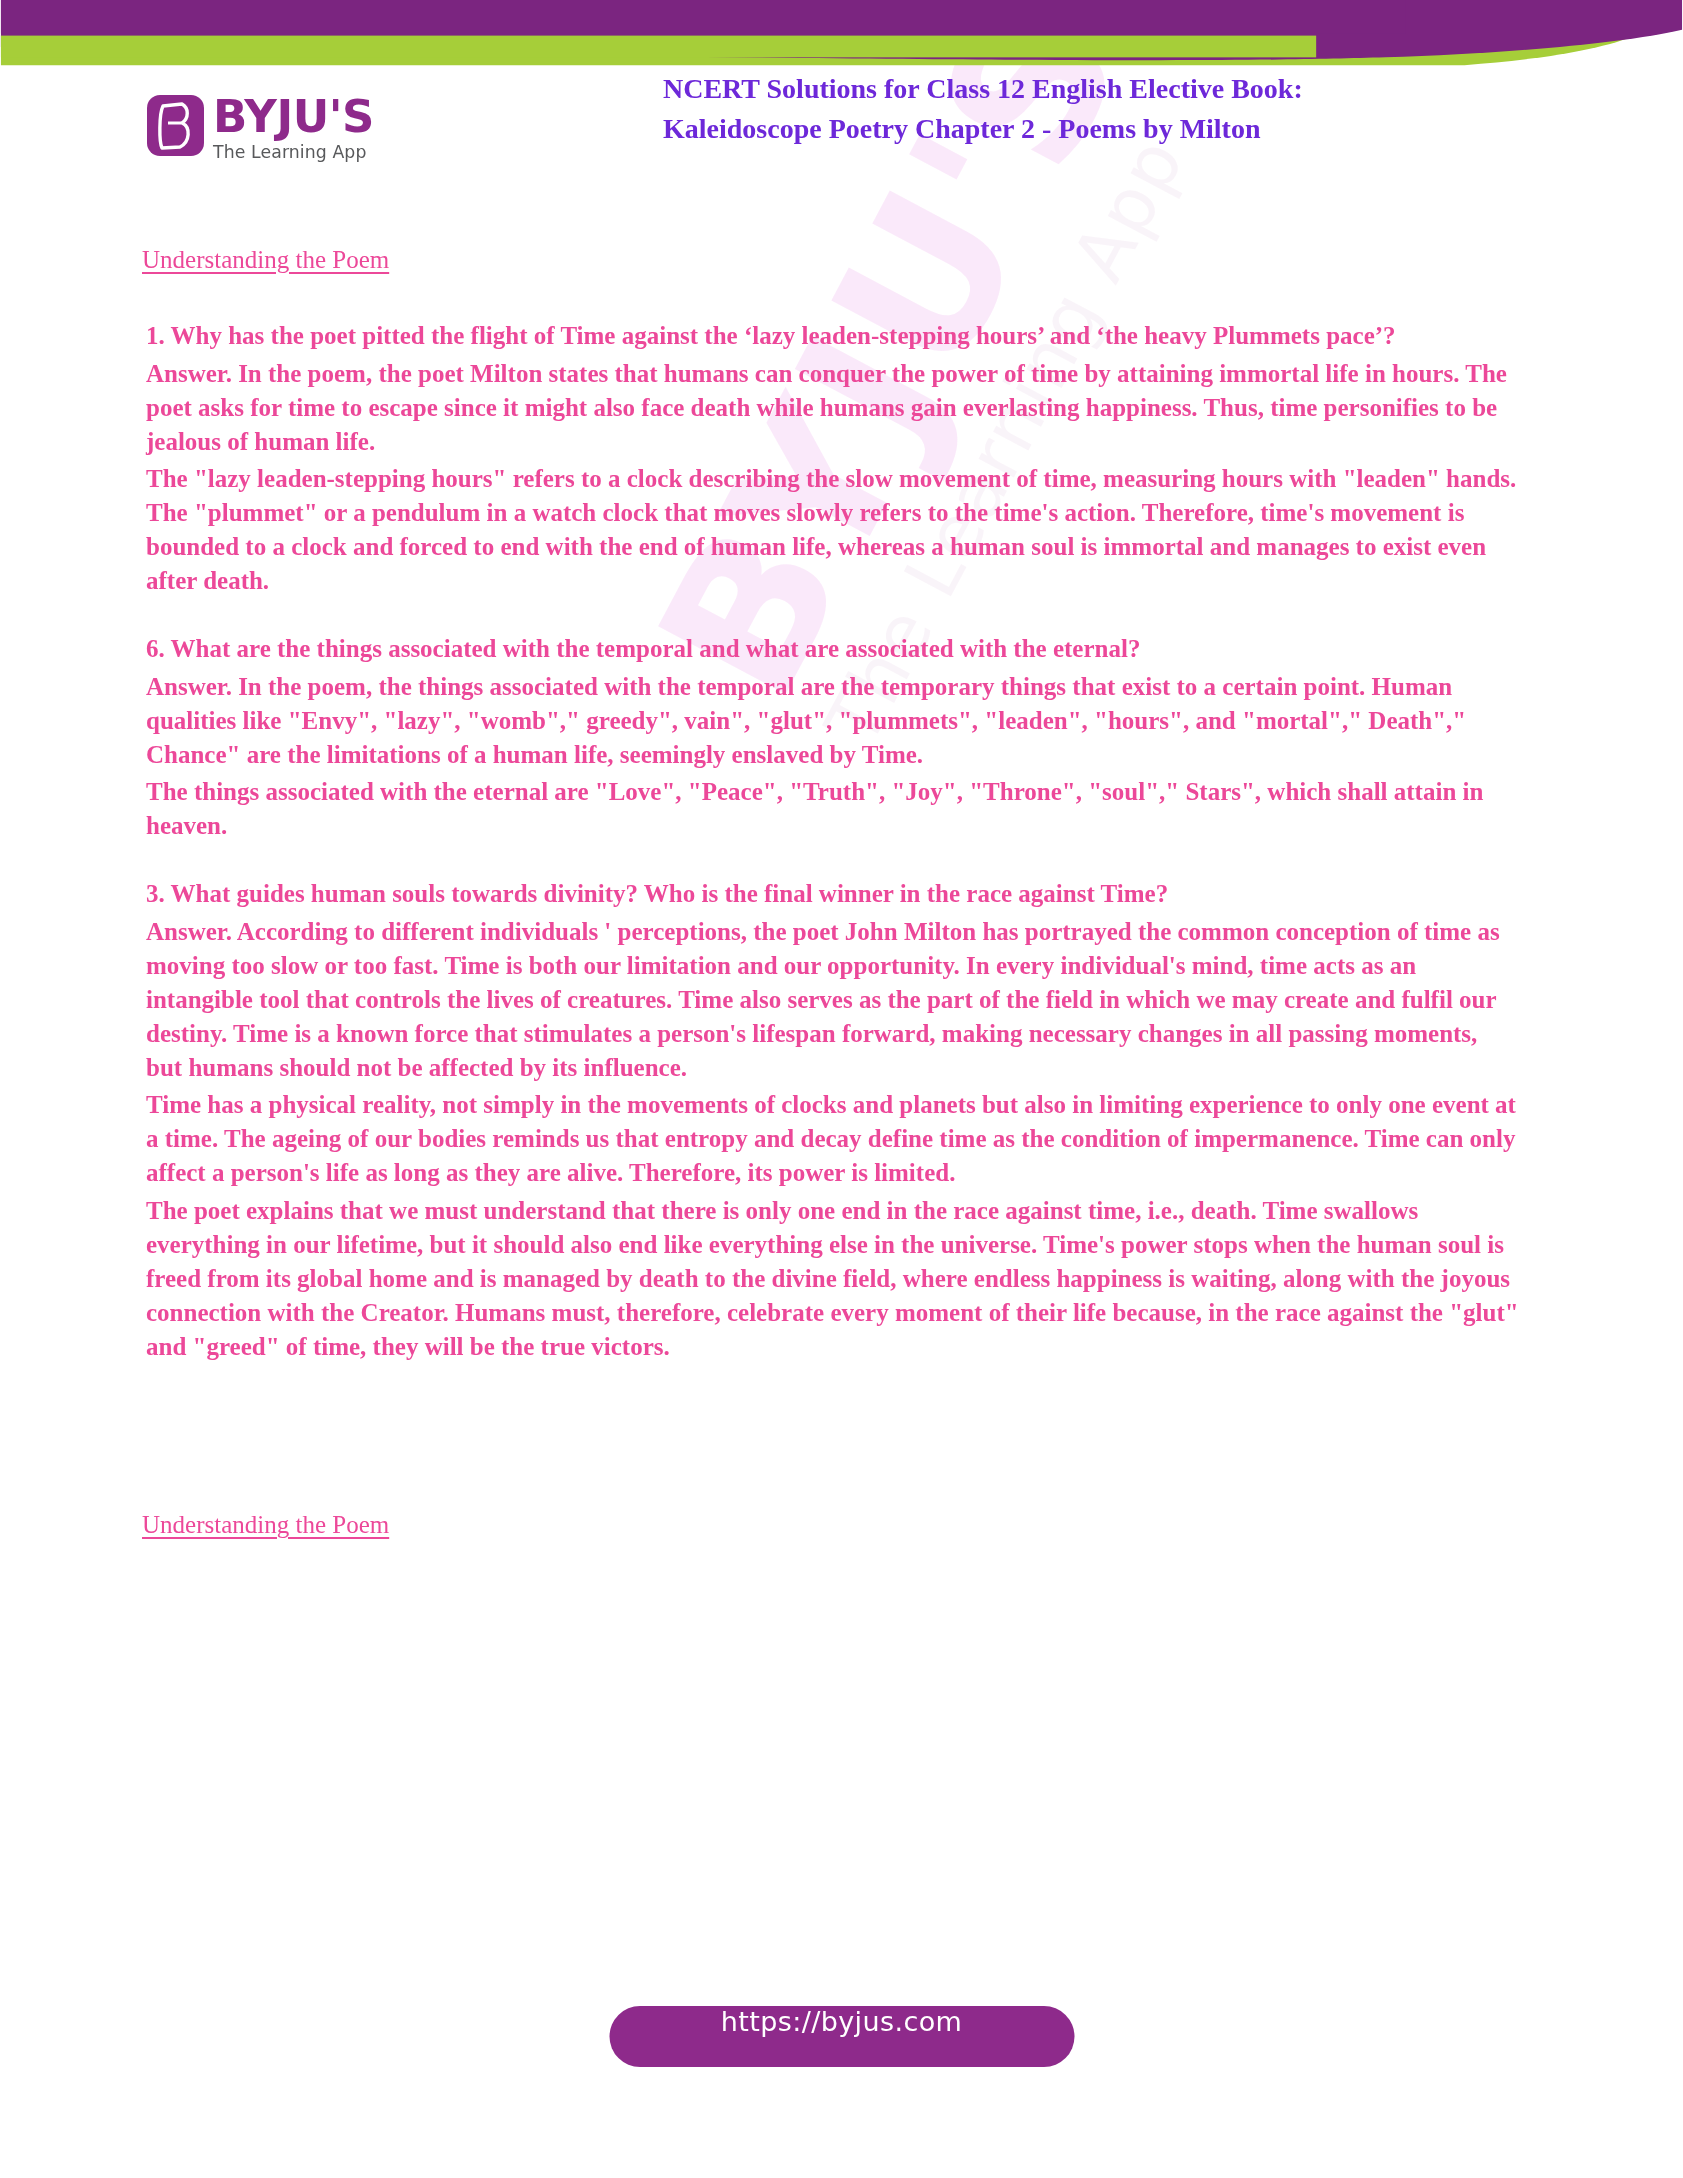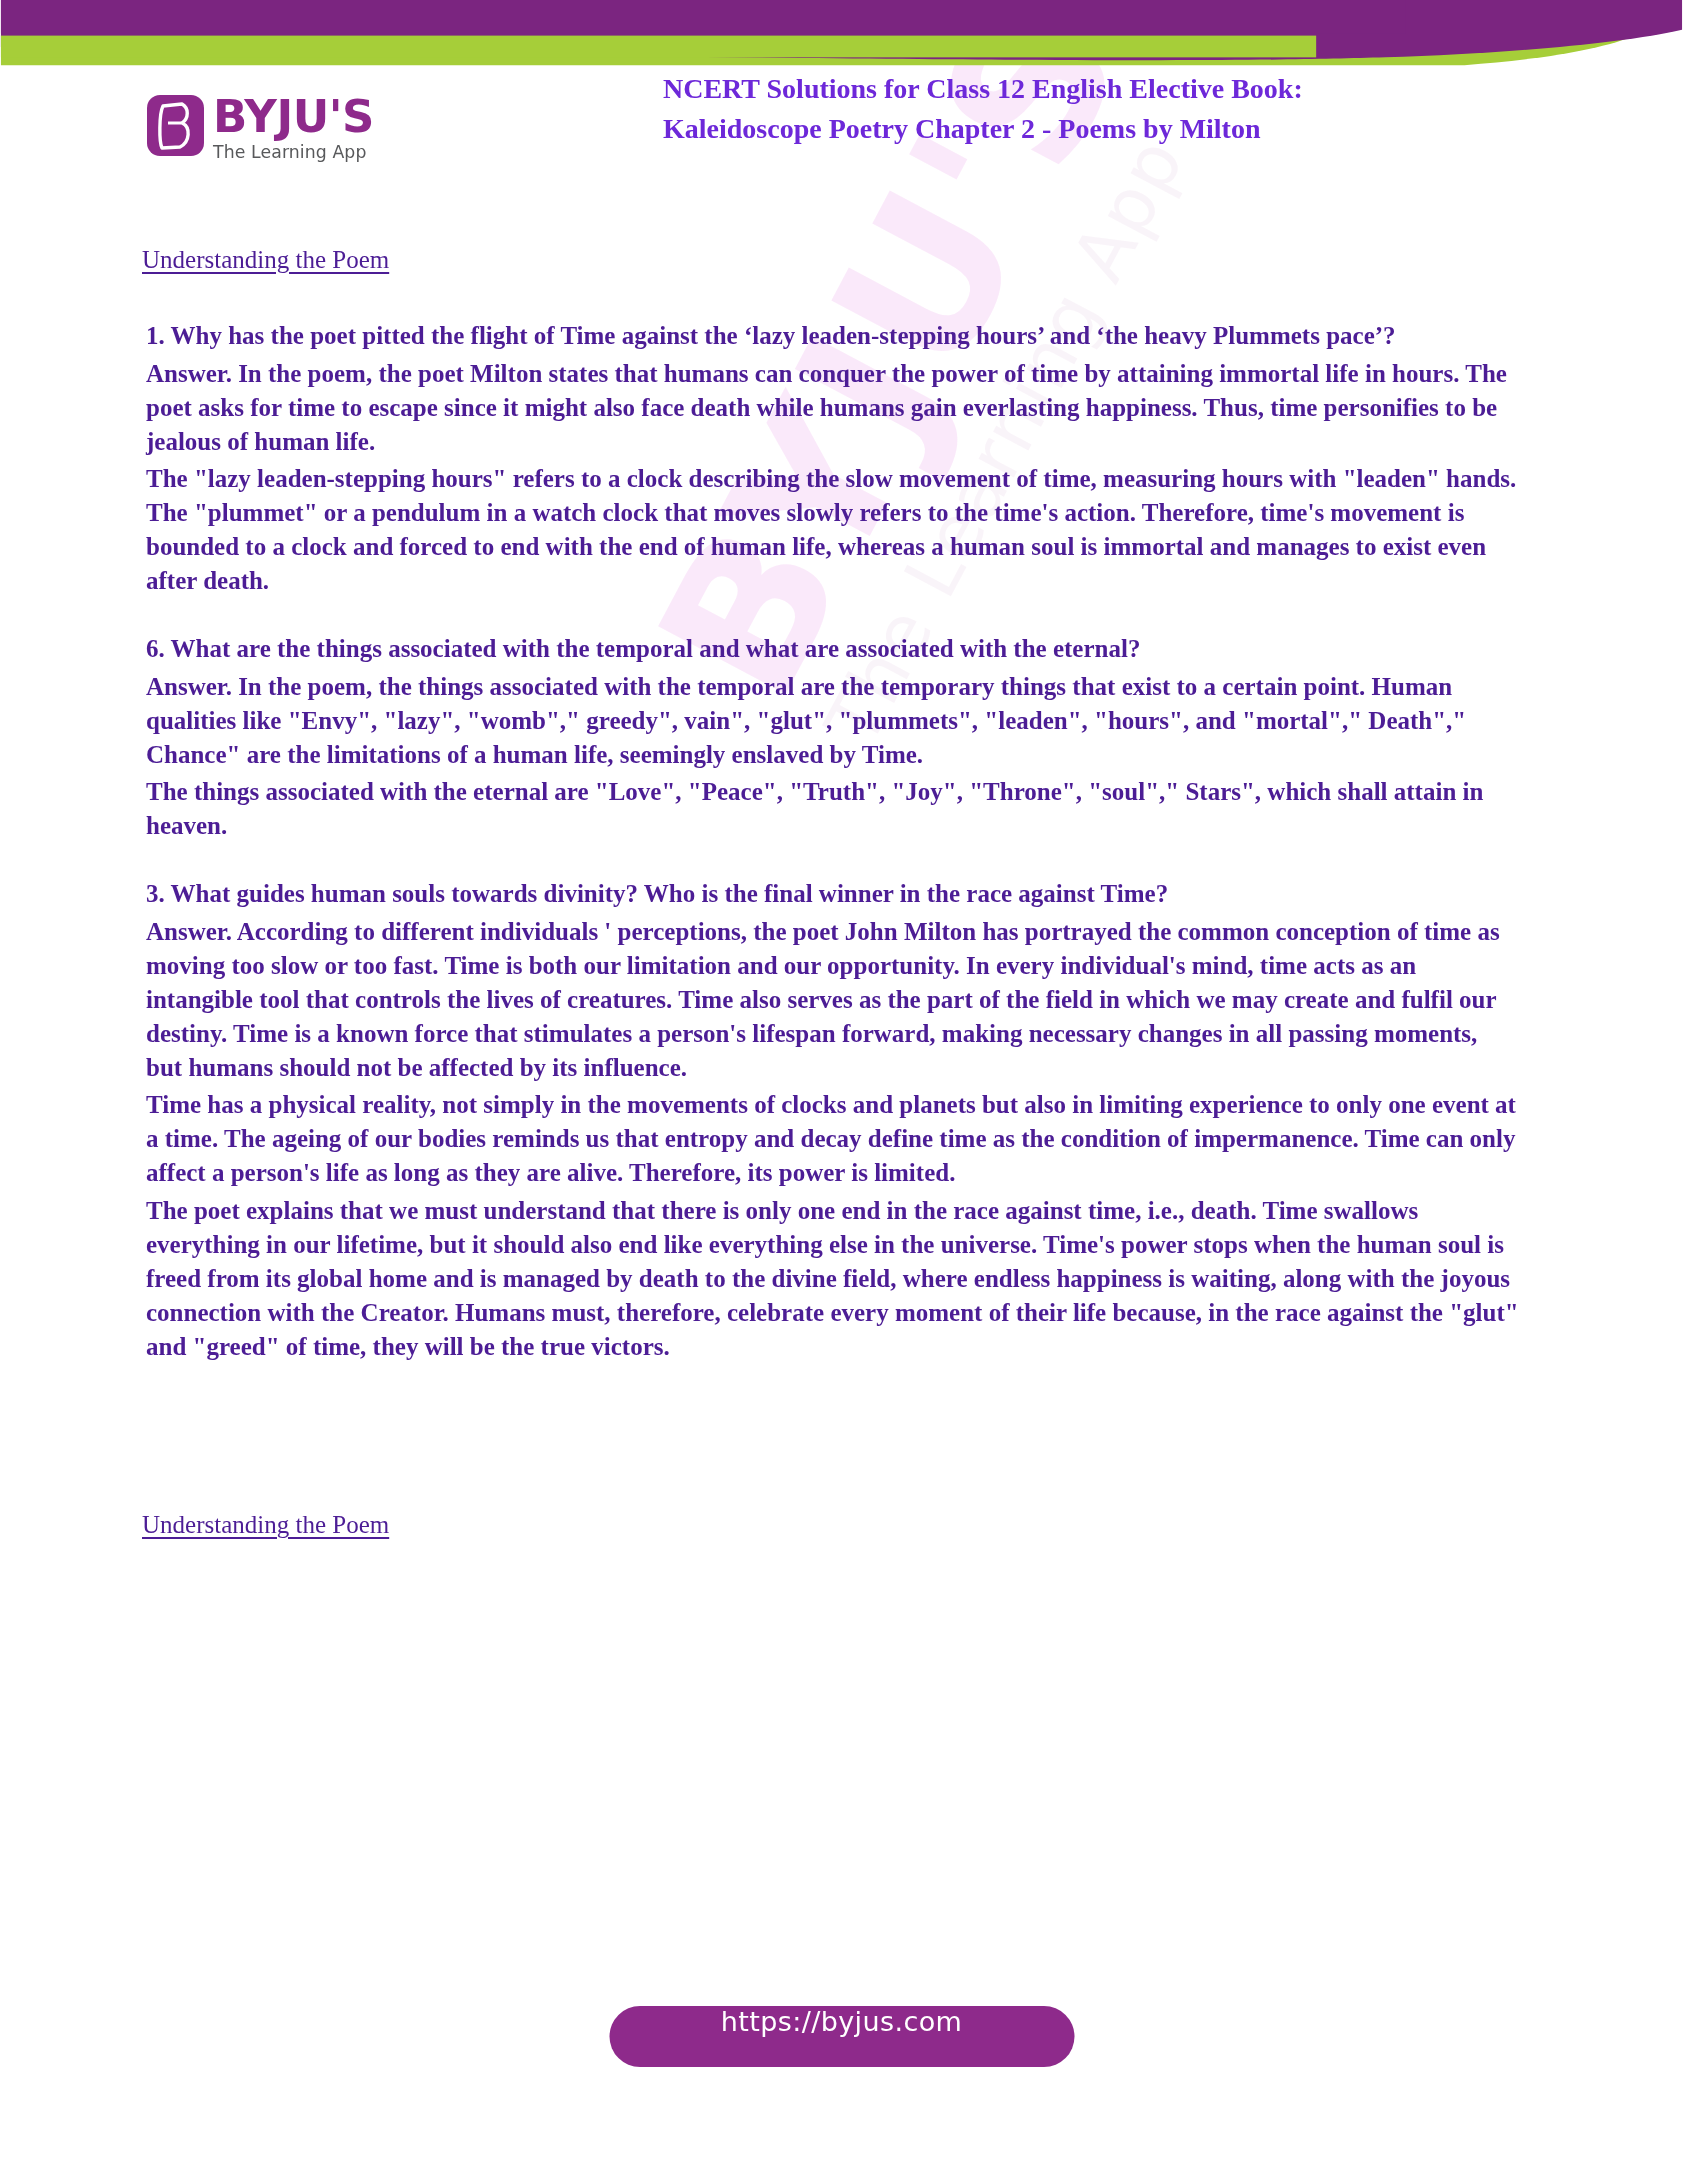--- a/index.html
+++ b/index.html
@@ -127,21 +127,21 @@
 
   
   #content {
     position: absolute;
     left: 142px;
     top: 243px;
     width: 1381px;
     z-index: 3;
     font-size: 25px;
     line-height: 1.355;
-    color: #4c1d95;
+    color: #ec4899;
   }
   .section-heading {
     font-size: 25px;
     text-decoration: underline;
     text-underline-offset: 4px;
     margin: 0 0 38px 0;
     display: inline-block;
   }
   .heading-block { display: block; }
   .qa-block {

